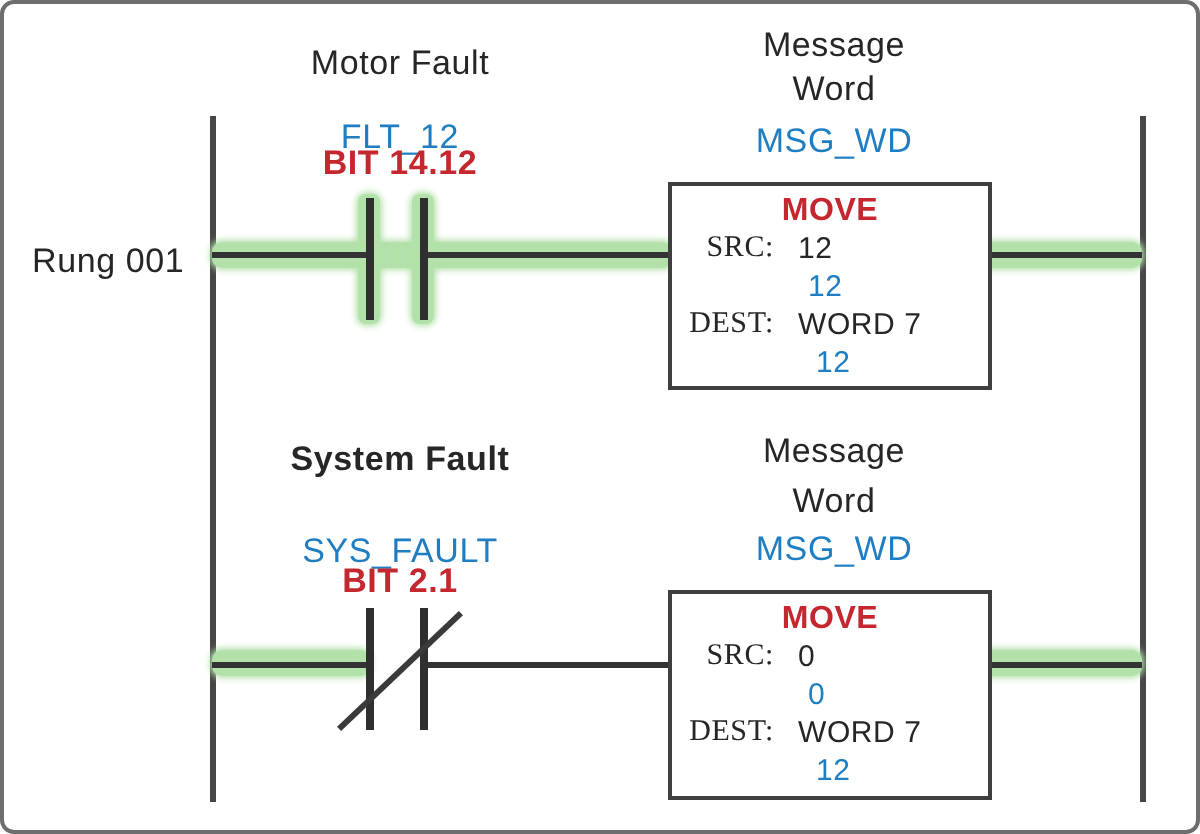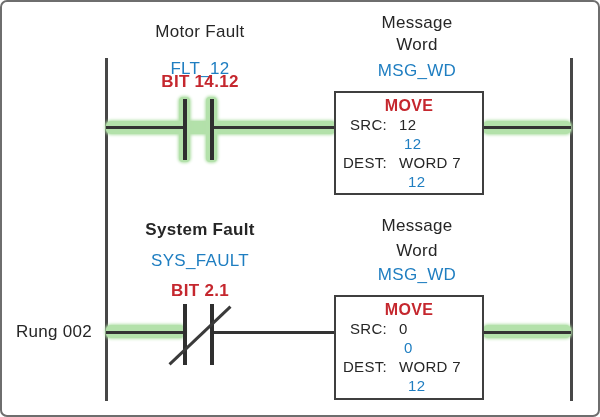--- a/index.html
+++ b/index.html
@@ -28,41 +28,42 @@
   .glow-bar{position:absolute;width:11px;background:var(--green);border-radius:4px;box-shadow:0 0 3px 1px var(--green);}
   .cbar{position:absolute;width:4px;height:61px;background:#2f2f2f;}
   .slash{position:absolute;height:3px;background:#3a3a3a;transform:rotate(-43.5deg);}
   .rung-label{position:absolute;left:14px;width:90px;font-size:17px;color:var(--text);}
   .hdr{position:absolute;width:200px;text-align:center;font-size:17px;line-height:19px;}
   .hdr div{position:absolute;width:200px;left:0;}
   .t-black{color:var(--text);}
   .t-blue{color:var(--blue);}
   .t-red{color:var(--red);font-weight:600;}
   .mvbox{
-    position:absolute;left:332px;width:150px;
+    position:absolute;left:332px;width:162px;
     box-sizing:border-box;background:#ffffff;
     border:2px solid #3f3f3f;
     font-size:15px;line-height:19px;
     padding-top:3px;
   }
   .mv-title{text-align:center;color:var(--red);font-weight:600;font-size:16px;}
   .mv-row{display:flex;}
-  .mv-label{width:51px;text-align:right;flex:0 0 51px;}
+  .mv-label{width:51px;text-align:right;flex:0 0 51px;font-family:Liberation Serif, serif;}
   .mv-val{margin-left:12px;}
   .mv-sub{color:var(--blue);margin-left:68px;}
   .mv-sub2{color:var(--blue);margin-left:72px;}
 </style>
 </head>
 <body>
 
 <div class="canvas">
 
   <div class="rail" style="left:103px;"></div>
   <div class="rail" style="left:568px;"></div>
 
+  <div class="rung-label" style="top:119px;">Rung 001</div>
 
   <div class="glow" style="left:104px;top:119px;width:230px;"></div>
   <div class="glow" style="left:481px;top:119px;width:88px;"></div>
   <div class="glow-bar" style="left:177px;top:95px;height:65px;"></div>
   <div class="glow-bar" style="left:204px;top:95px;height:65px;"></div>
 
   <div class="wire" style="left:104px;top:124px;width:79px;"></div>
   <div class="wire" style="left:212px;top:124px;width:121px;"></div>
   <div class="wire" style="left:481px;top:124px;width:88px;"></div>
 
@@ -90,38 +91,37 @@
       <span class="mv-val">12</span>
     </div>
     <div class="mv-sub">12</div>
     <div class="mv-row">
       <span class="mv-label">DEST:</span>
       <span class="mv-val">WORD 7</span>
     </div>
     <div class="mv-sub2">12</div>
   </div>
 
-  <div class="rung-label" style="top:320px;">Rung 002</div>
 
   <div class="glow" style="left:104px;top:323px;width:79px;"></div>
   <div class="glow" style="left:481px;top:323px;width:88px;"></div>
 
   <div class="wire" style="left:104px;top:329px;width:79px;"></div>
   <div class="wire" style="left:212px;top:329px;width:121px;"></div>
   <div class="wire" style="left:481px;top:329px;width:88px;"></div>
 
   <div>
     <div class="cbar" style="left:181px;top:302px;"></div>
     <div class="cbar" style="left:208px;top:302px;"></div>
     <div class="slash" style="left:156px;top:332px;width:84px;"></div>
   </div>
 
   <div class="hdr" style="left:98px;top:0;">
     <div class="t-black" style="top:218px;font-weight:bold;">System Fault</div>
-    <div class="t-blue" style="top:249px;">SYS_FAULT</div>
+    <div class="t-blue" style="top:264px;">SYS_FAULT</div>
     <div class="t-red" style="top:279px;">BIT 2.1</div>
   </div>
 
   <div class="hdr" style="left:315px;top:0;">
     <div class="t-black" style="top:214px;">Message</div>
     <div class="t-black" style="top:239px;">Word</div>
     <div class="t-blue" style="top:263px;">MSG_WD</div>
   </div>
 
   <div class="mvbox" style="top:293px;height:105px;">

